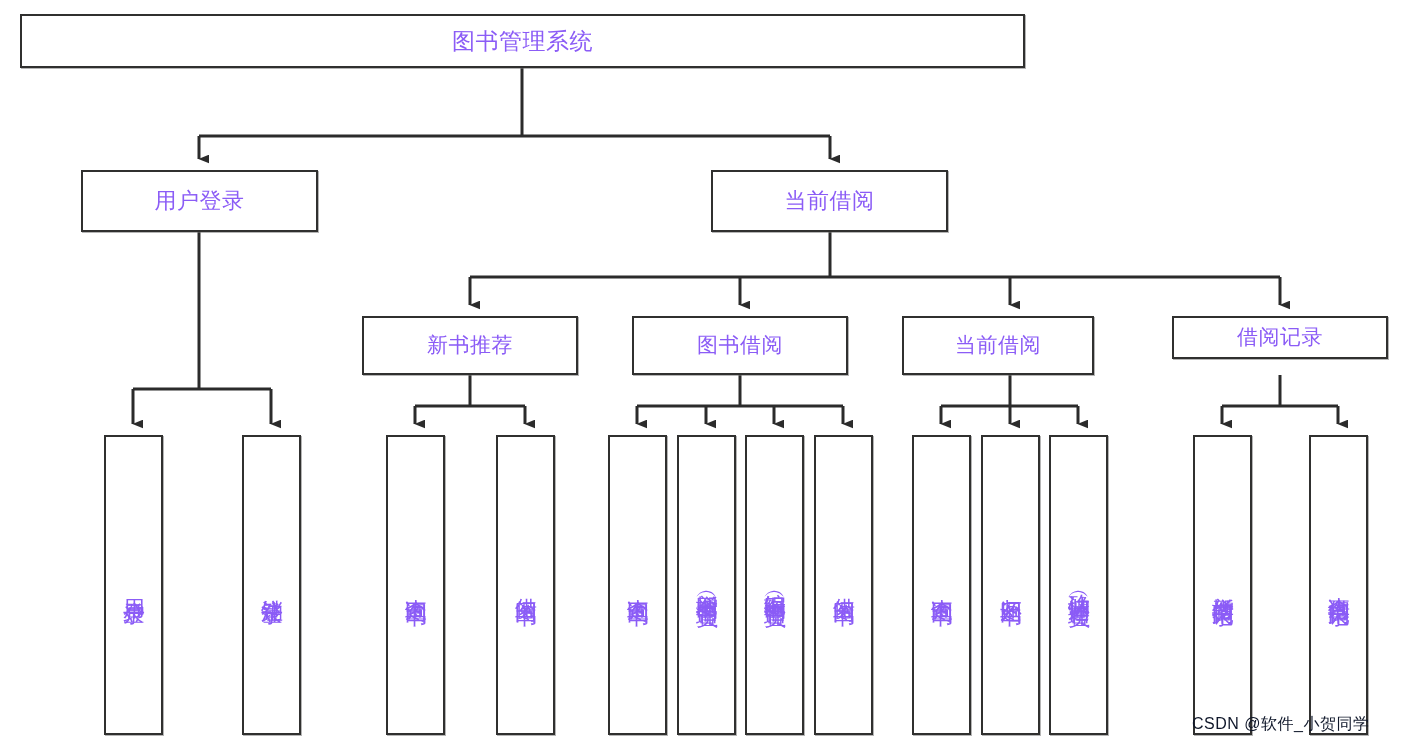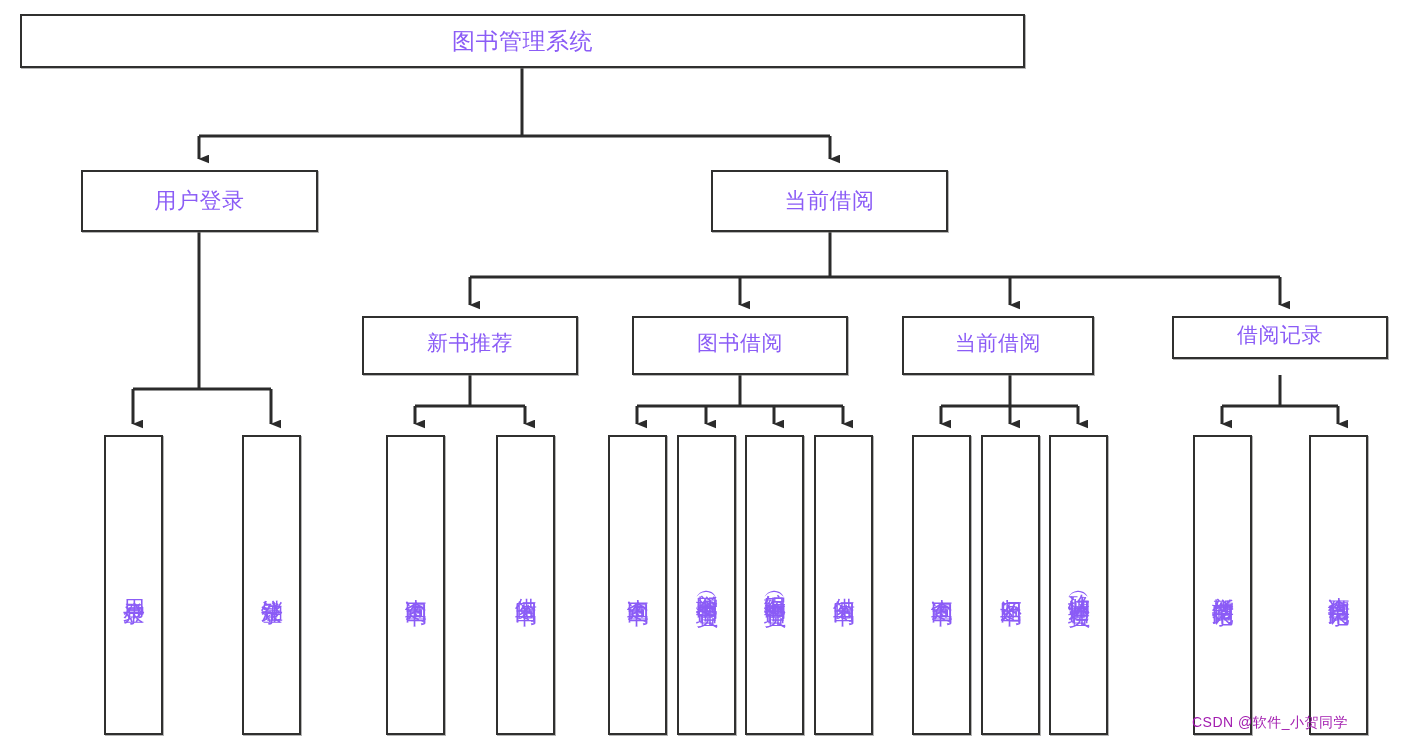--- a/index.html
+++ b/index.html
@@ -39,38 +39,38 @@
     box-shadow: 1px 1px 0 rgba(120,120,120,0.55);
   }
   .node-label {
     display: block;
     line-height: 1.15;
     letter-spacing: 0.5px;
   }
   
   .lvl-root { font-size: 23px; }
   .lvl-2    { font-size: 22px; }
-  .lvl-3    { font-size: 21px; font-family: Liberation Mono, monospace; }
+  .lvl-3    { font-size: 21px; }
   
   .leaf {
     align-items: center;
     justify-content: center;
   }
   .leaf .node-label {
     writing-mode: vertical-rl;
     text-orientation: upright;
     font-size: 22px;
     line-height: 1.22;
     letter-spacing: 2px;
     white-space: nowrap;
   }
   .watermark {
     position: absolute;
-    font-size: 14px;
-    color: #a21caf;
+    font-size: 16px;
+    color: #0f172a;
     white-space: nowrap;
     letter-spacing: 0.5px;
     user-select: none;
   }
 </style>
 </head>
 <body>
 
 <div id="canvas">
 

